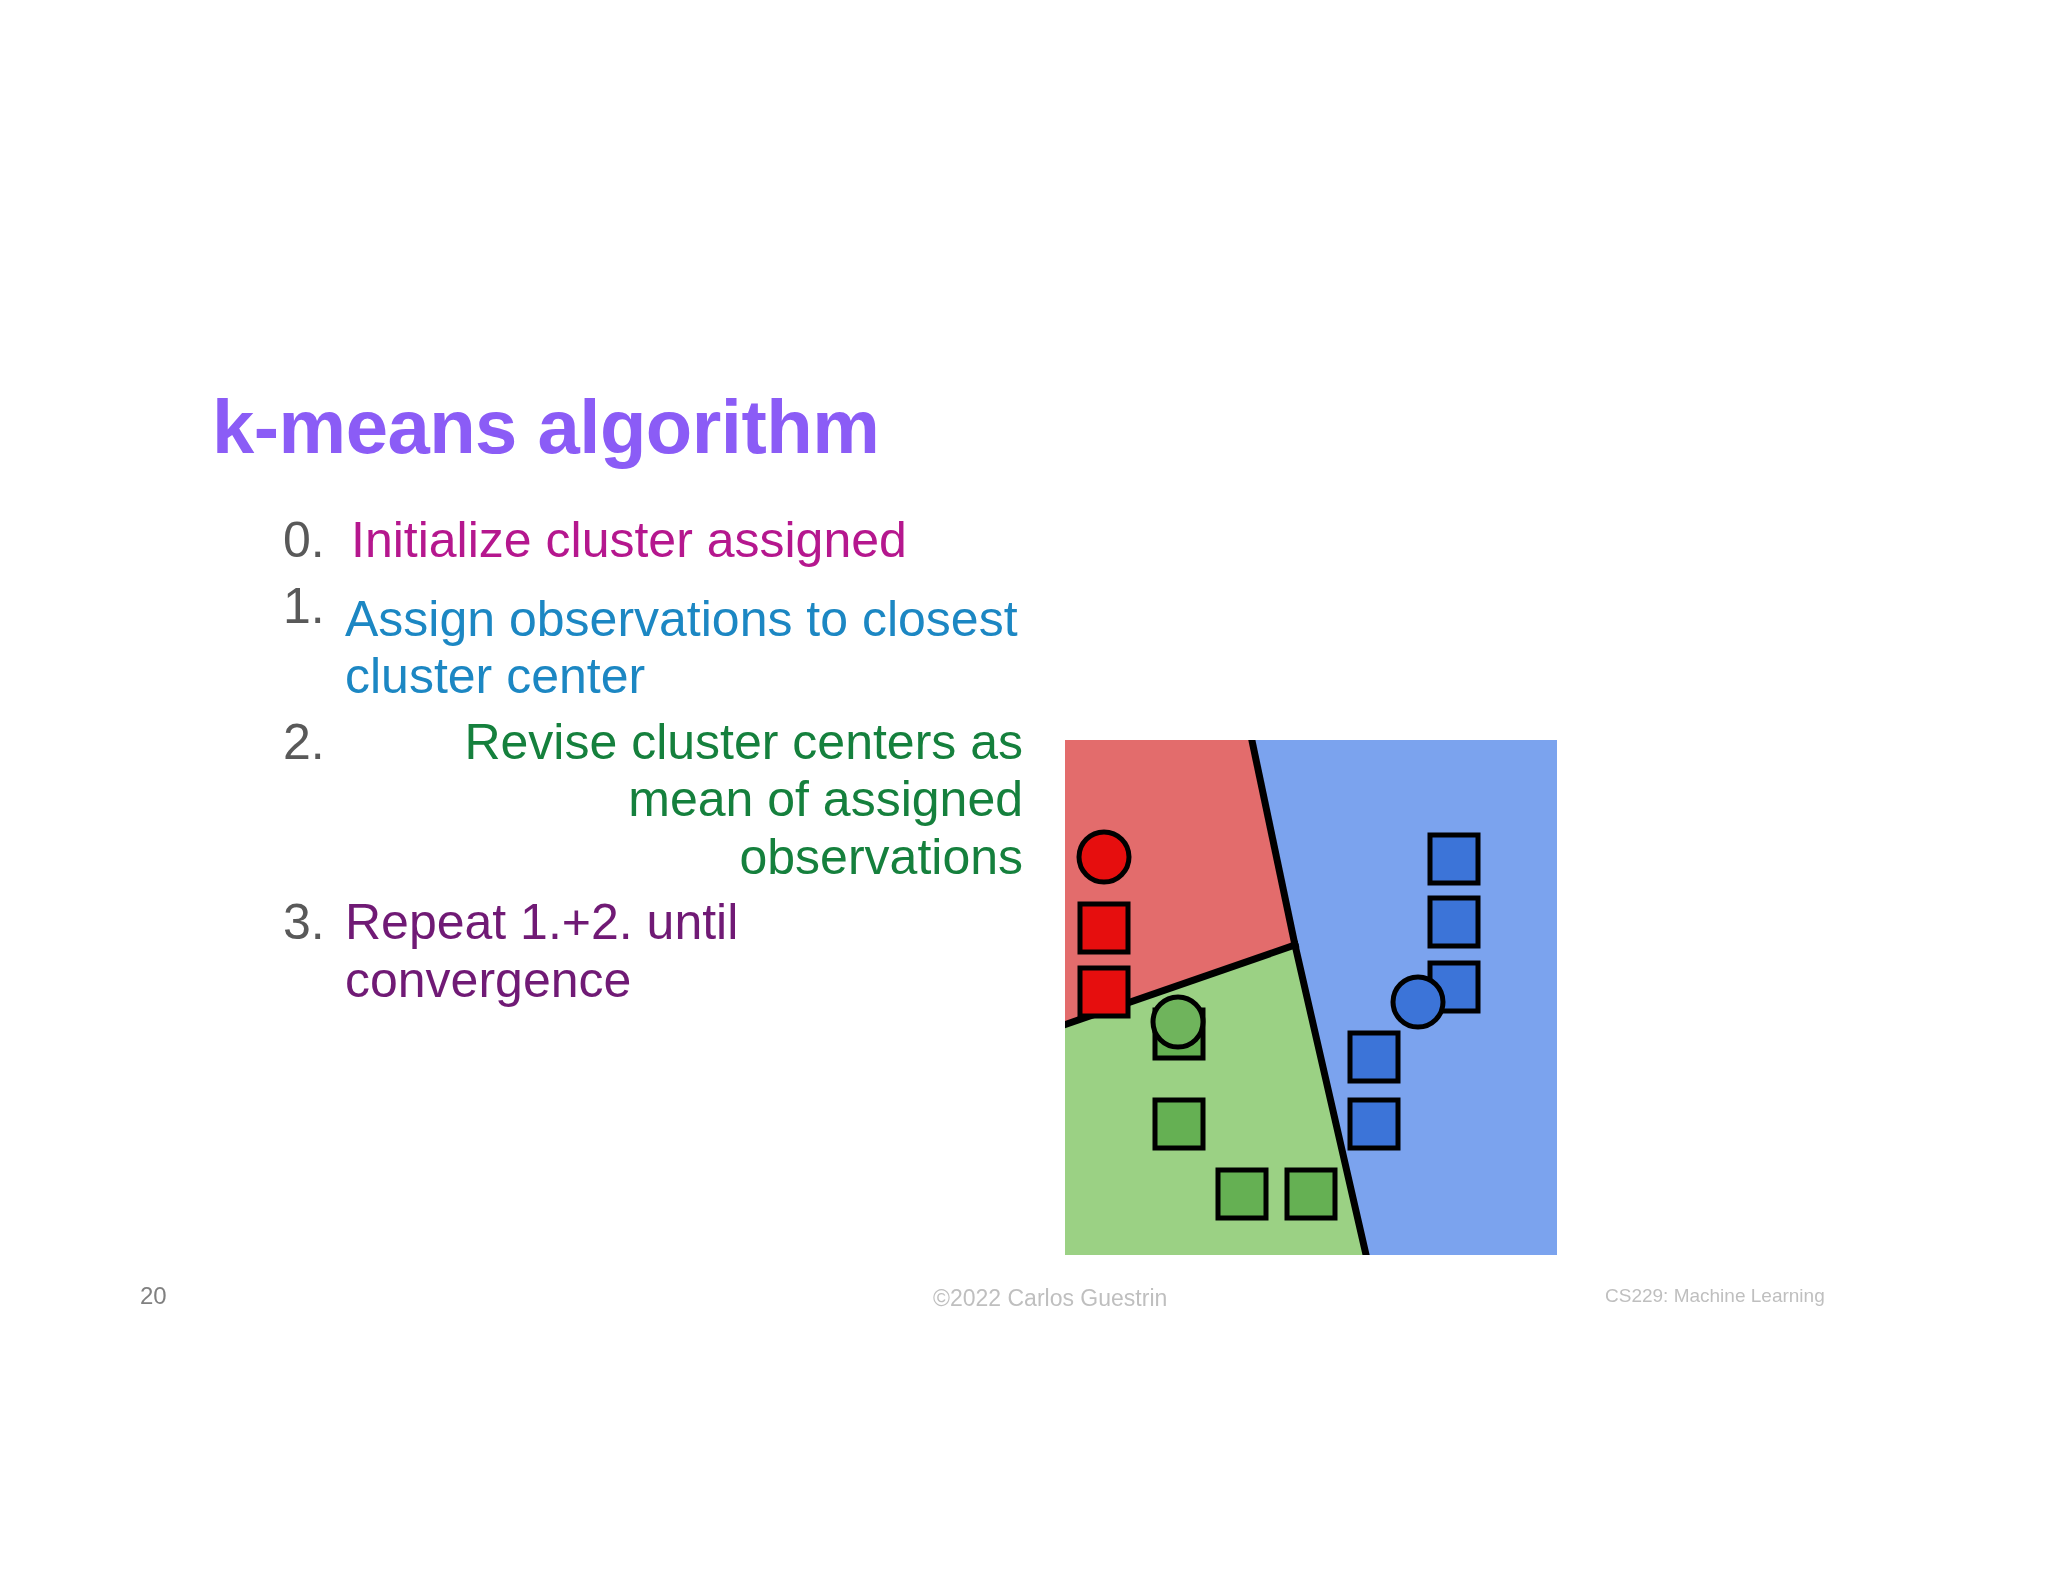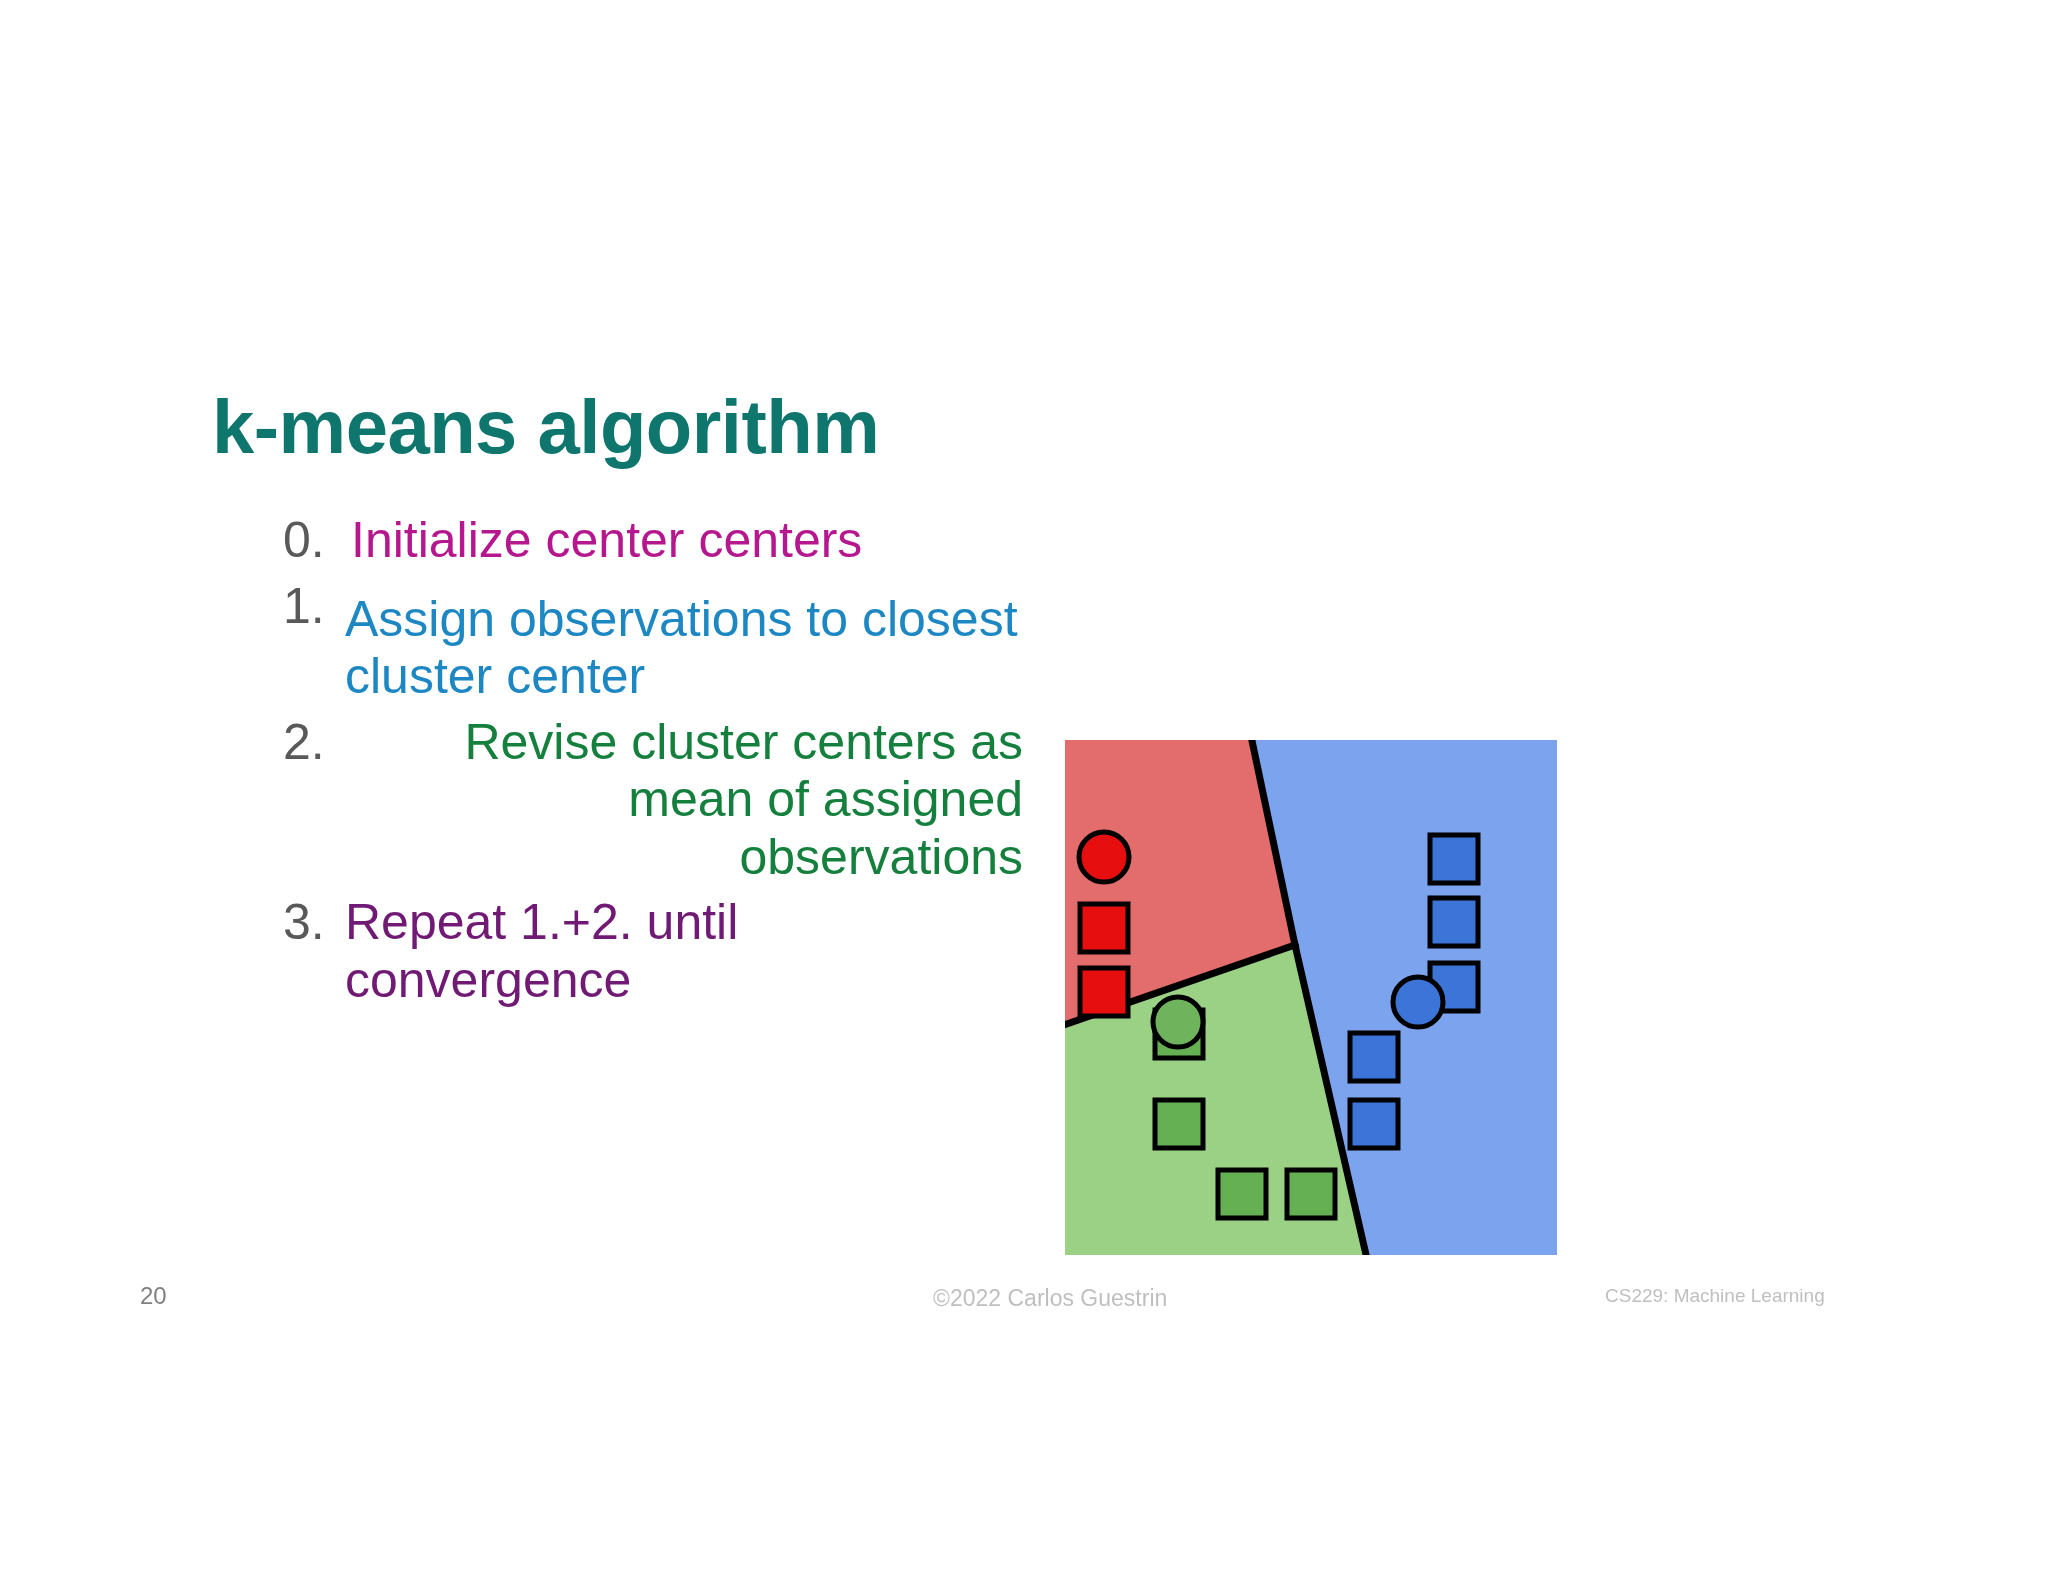--- a/index.html
+++ b/index.html
@@ -22,21 +22,21 @@
     background: #ffffff;
   }
 
   
   .slide-title {
     position: absolute;
     left: 212px;
     top: 336px;
     font-size: 76px;
     font-weight: 700;
-    color: #0f766e;
+    color: #8b5cf6;
     letter-spacing: -0.5px;
     line-height: 1.05;
     white-space: nowrap;
   }
 
   
   .steps {
     position: absolute;
     left: 283px;
     top: 512px;
@@ -112,21 +112,21 @@
 <body>
 
 <div class="slide">
 
   <h1 class="slide-title">k-means algorithm</h1>
 
   <div class="steps">
 
     <div class="step step-0">
       <span class="step-num">0.</span>
-      <span class="step-text">Initialize center centers</span>
+      <span class="step-text">Initialize cluster assigned</span>
     </div>
 
     <div class="step step-1">
       <span class="step-num">1.</span>
       <span class="step-text">Assign observations to closest cluster center</span>
     </div>
 
     <div class="step step-2">
       <span class="step-num">2.</span>
       <span class="step-text">Revise cluster centers as mean of assigned observations</span>

